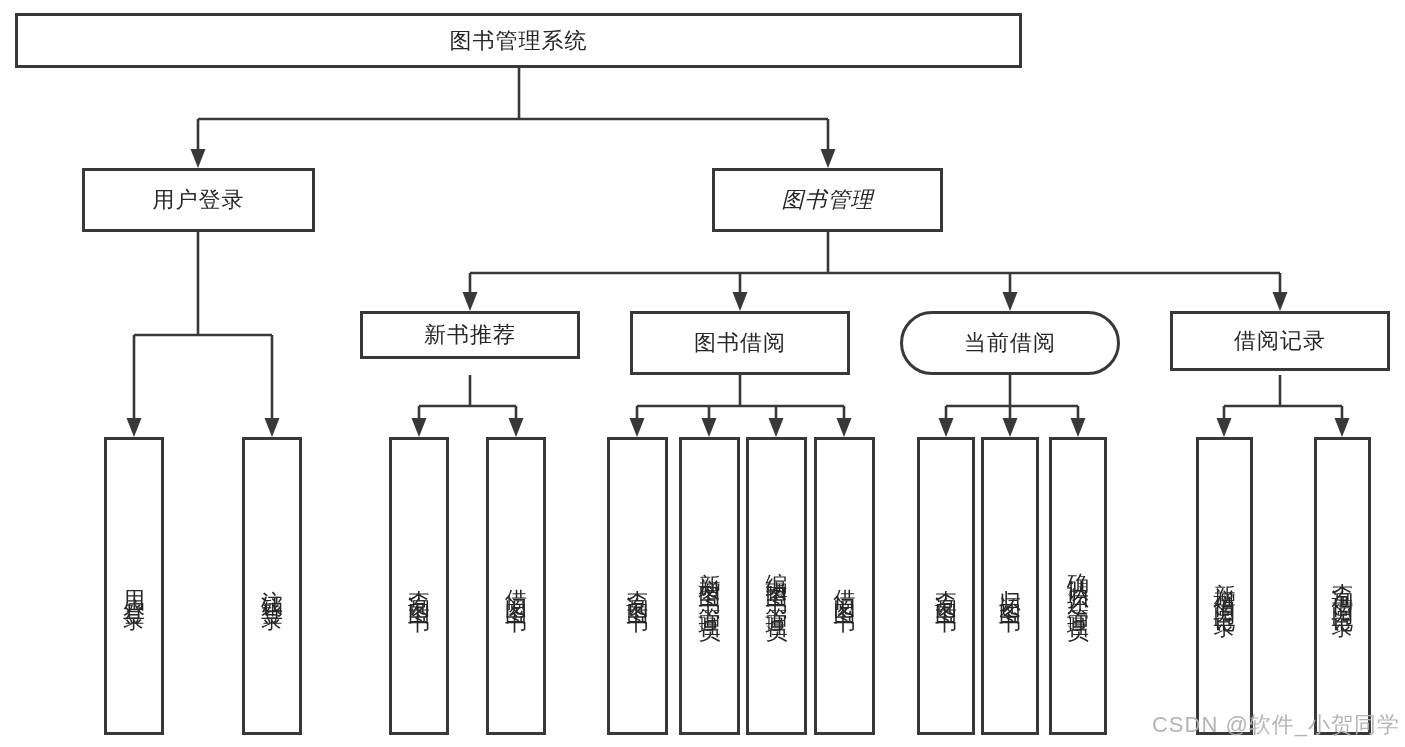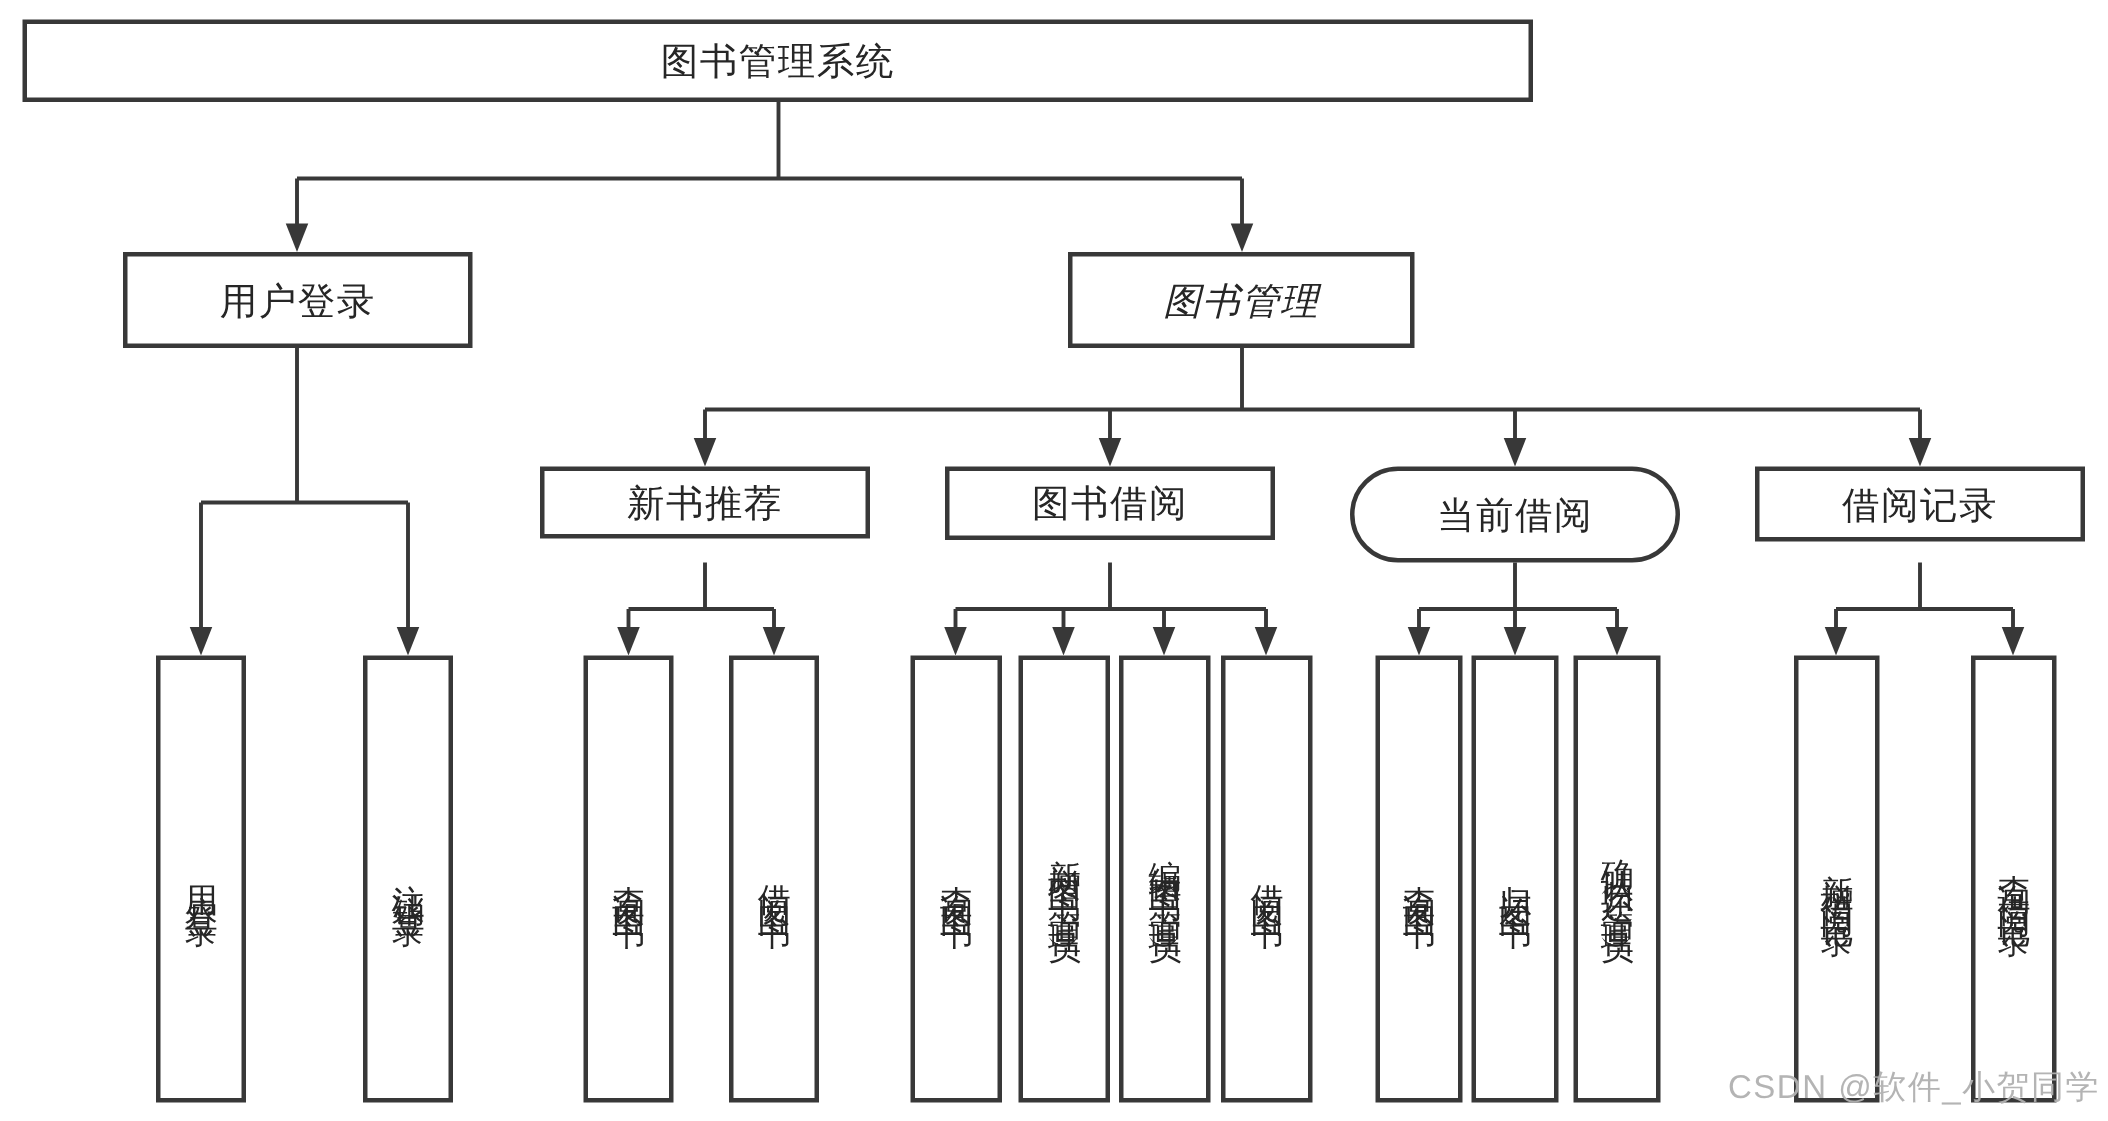--- a/index.html
+++ b/index.html
@@ -22,21 +22,21 @@
   .box {
     position:absolute;
     box-sizing:border-box;
     border:3px solid #383838;
     background:#ffffff;
     display:flex; align-items:center; justify-content:center;
     color:#262626;
     z-index:2;
   }
   .h-label {
-    font-size:25px;
+    font-size:22px;
     letter-spacing:1px;
     white-space:nowrap;
     text-align:center;
   }
   .v-label {
     writing-mode:vertical-rl;
     text-orientation:mixed;
     font-size:22px;
     letter-spacing:7px;
     line-height:1.1;
@@ -140,27 +140,27 @@
   <div class="box" style="left:82px; top:168px; width:233px; height:64px;">
     <span class="h-label">用户登录</span>
   </div>
   <div class="box" style="left:712px; top:168px; width:231px; height:64px;font-style:italic;">
     <span class="h-label">图书管理</span>
   </div>
 
   <div class="box" style="left:360px; top:311px; width:220px; height:48px;">
     <span class="h-label">新书推荐</span>
   </div>
-  <div class="box" style="left:630px; top:311px; width:220px; height:49px;">
+  <div class="box" style="left:630px; top:311px; width:220px; height:64px;">
     <span class="h-label">图书借阅</span>
   </div>
   <div class="box" style="left:900px; top:311px; width:220px; height:64px;border-radius:32px;">
     <span class="h-label">当前借阅</span>
   </div>
-  <div class="box" style="left:1170px; top:311px; width:220px; height:50px;">
+  <div class="box" style="left:1170px; top:311px; width:220px; height:60px;">
     <span class="h-label">借阅记录</span>
   </div>
 
   <div class="box leaf" style="left:104px; top:437px; width:60px; height:298px;">
     <span class="v-label">用户登录</span>
   </div>
   <div class="box leaf" style="left:242px; top:437px; width:60px; height:298px;">
     <span class="v-label">注销登录</span>
   </div>
 

